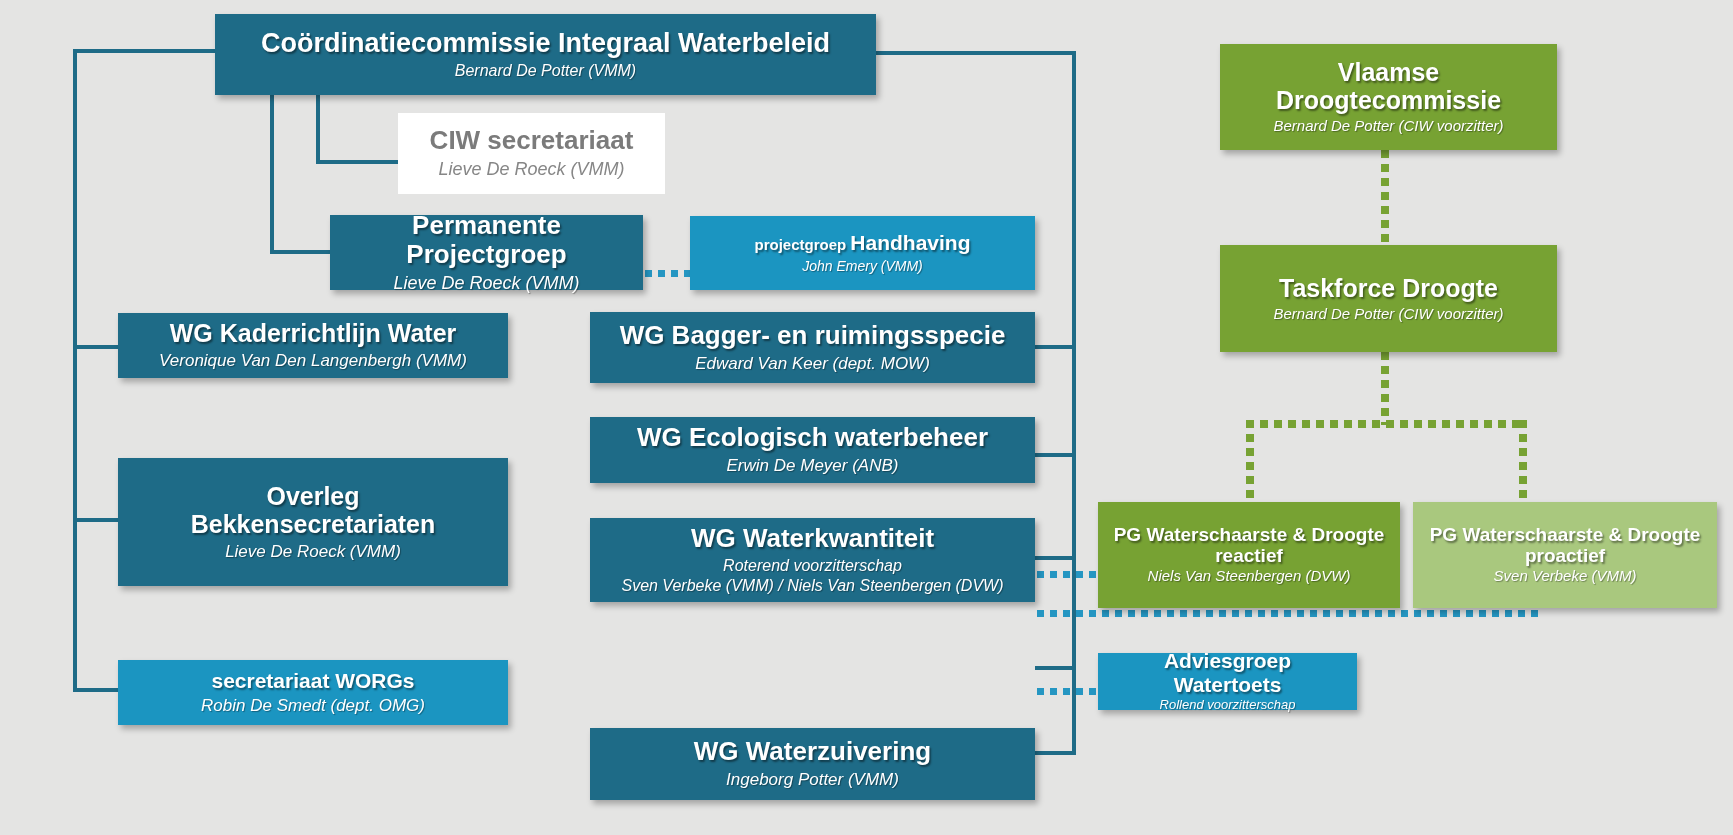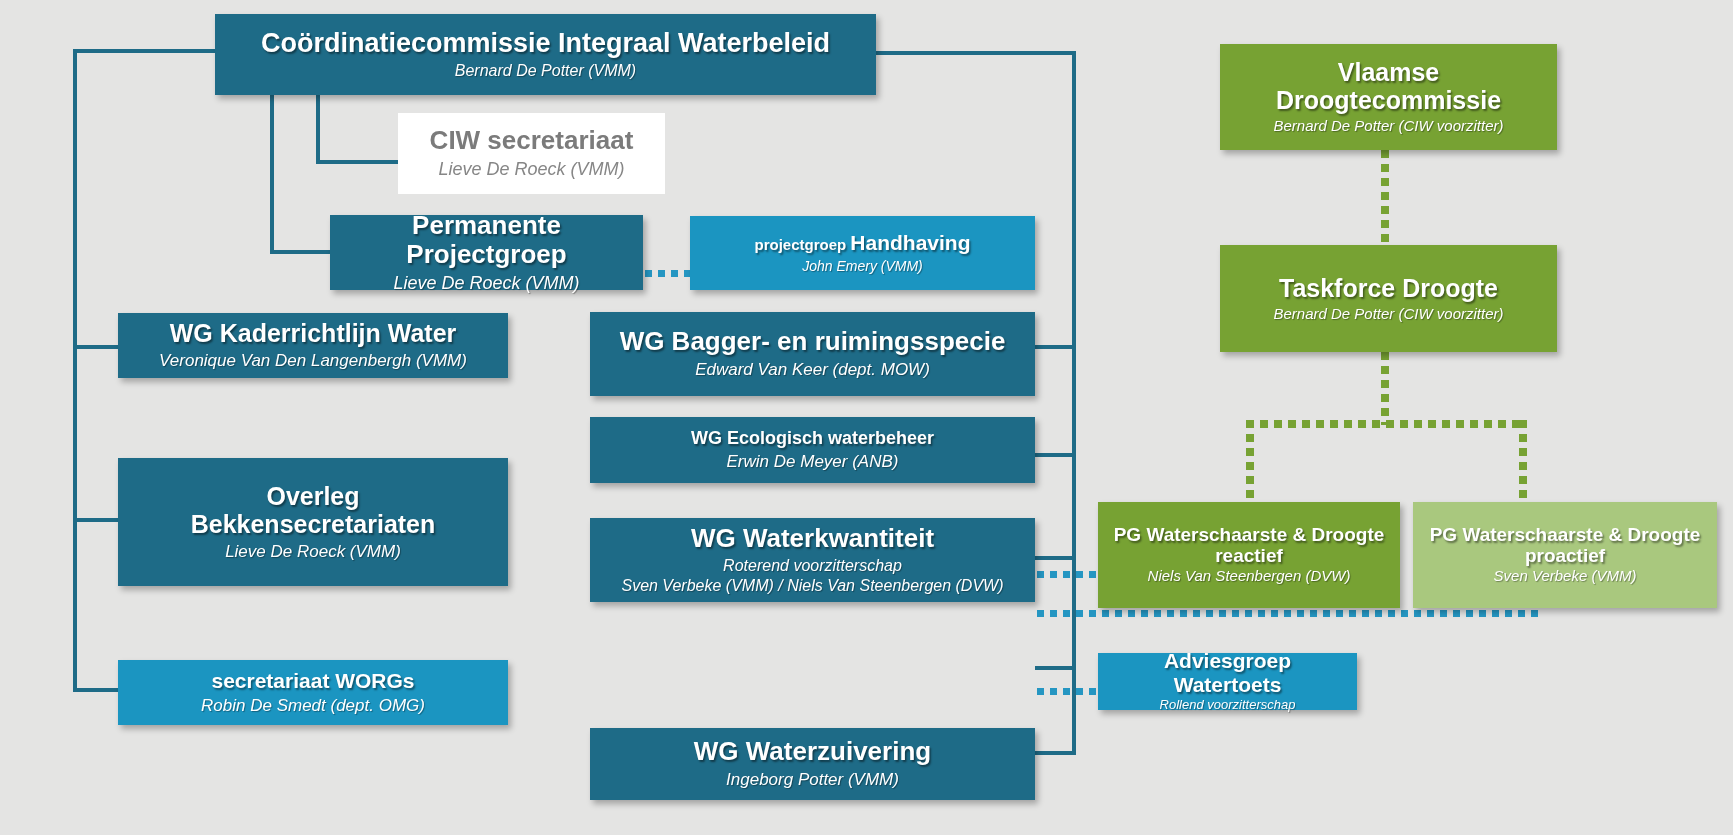--- a/index.html
+++ b/index.html
@@ -92,27 +92,27 @@
     <div class="t" style="font-size:25px;">Overleg</div>
     <div class="t" style="font-size:25px;">Bekkensecretariaten</div>
     <div class="s" style="font-size:17px;">Lieve De Roeck (VMM)</div>
   </div>
 
   <div class="node mid" style="left:118px;top:660px;width:390px;height:65px;">
     <div class="t" style="font-size:21px;">secretariaat WORGs</div>
     <div class="s" style="font-size:17px;">Robin De Smedt (dept. OMG)</div>
   </div>
 
-  <div class="node dark" style="left:590px;top:312px;width:445px;height:84px;">
+  <div class="node dark" style="left:590px;top:312px;width:445px;height:71px;">
     <div class="t" style="font-size:26px;">WG Bagger- en ruimingsspecie</div>
     <div class="s" style="font-size:17px;">Edward Van Keer (dept. MOW)</div>
   </div>
 
   <div class="node dark" style="left:590px;top:417px;width:445px;height:66px;">
-    <div class="t" style="font-size:18px;">WG Ecologisch waterbeheer</div>
+    <div class="t" style="font-size:26px;">WG Ecologisch waterbeheer</div>
     <div class="s" style="font-size:17px;">Erwin De Meyer (ANB)</div>
   </div>
 
   <div class="node dark" style="left:590px;top:518px;width:445px;height:84px;">
     <div class="t" style="font-size:26px;">WG Waterkwantiteit</div>
     <div class="s" style="font-size:16px;margin-top:2px;">Roterend voorzitterschap</div>
     <div class="s" style="font-size:16px;margin-top:0;">Sven Verbeke (VMM) / Niels Van Steenbergen (DVW)</div>
   </div>
 
 

